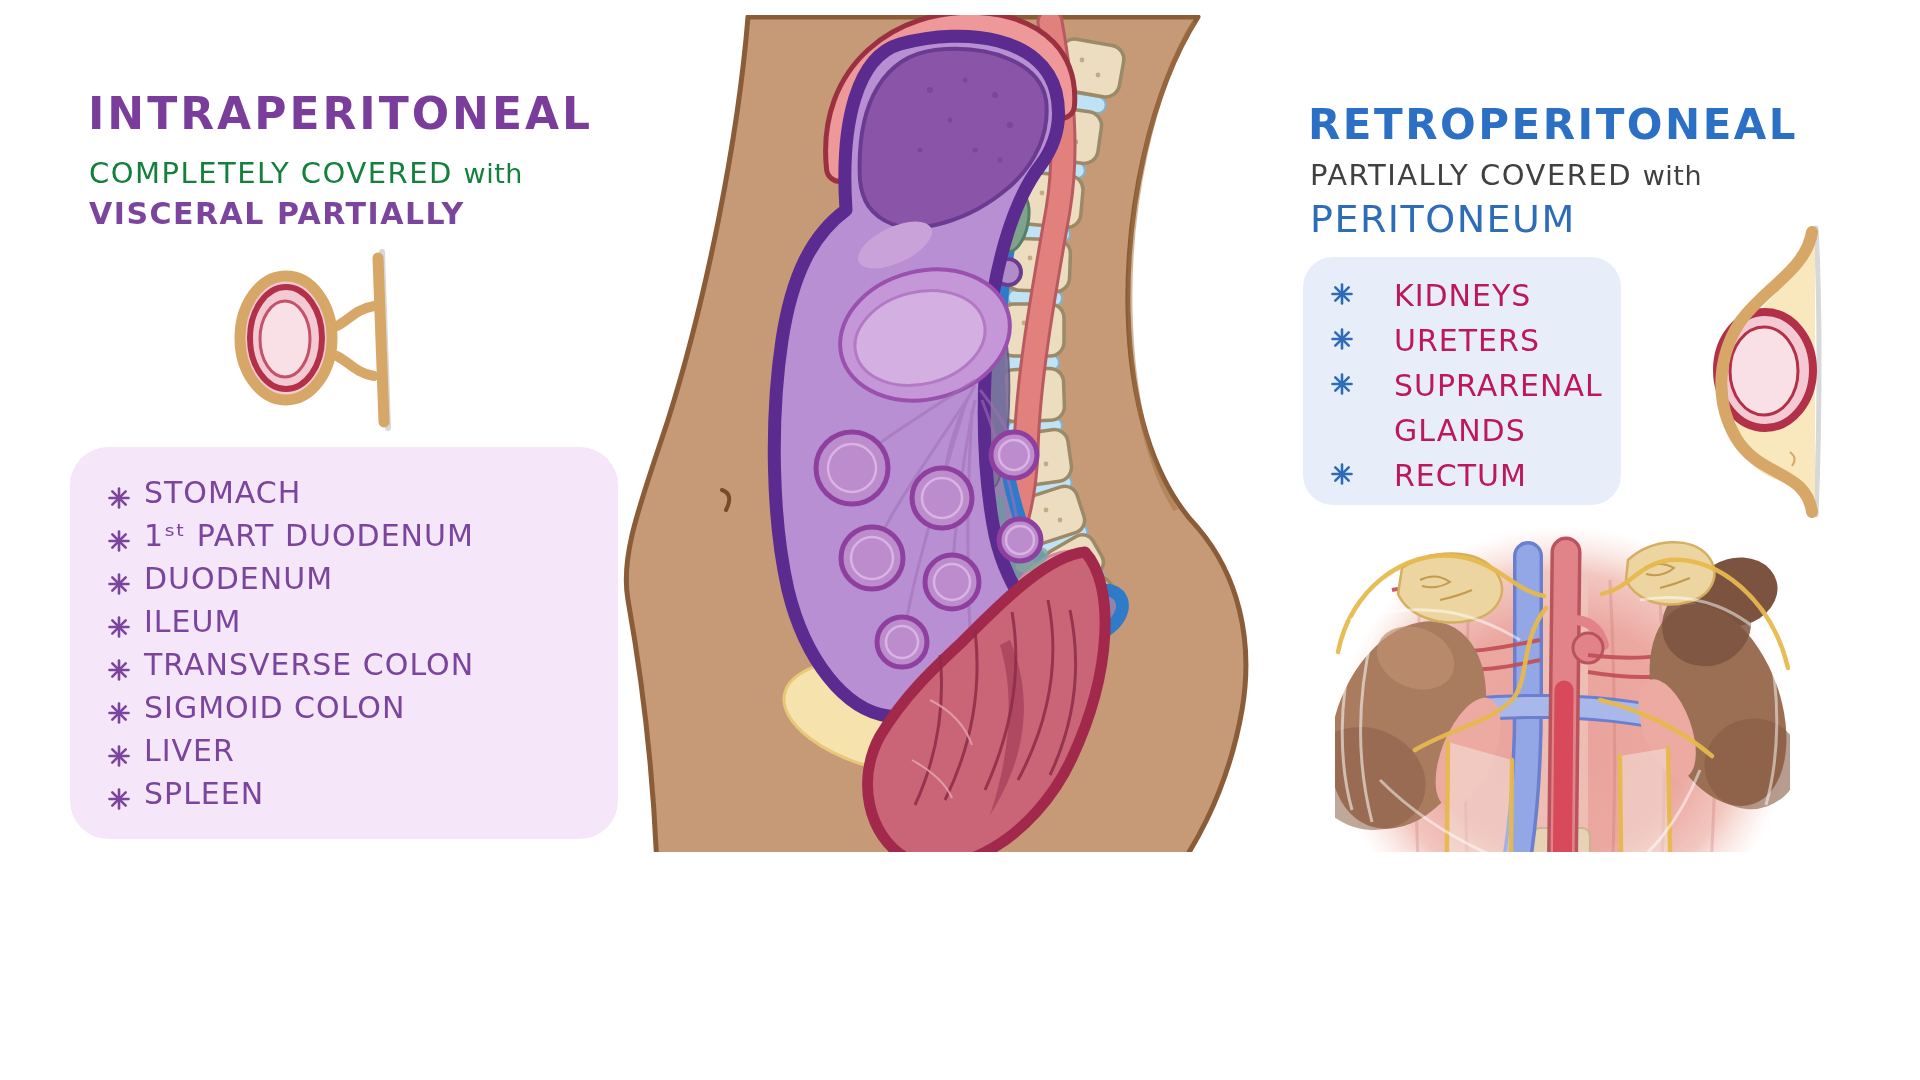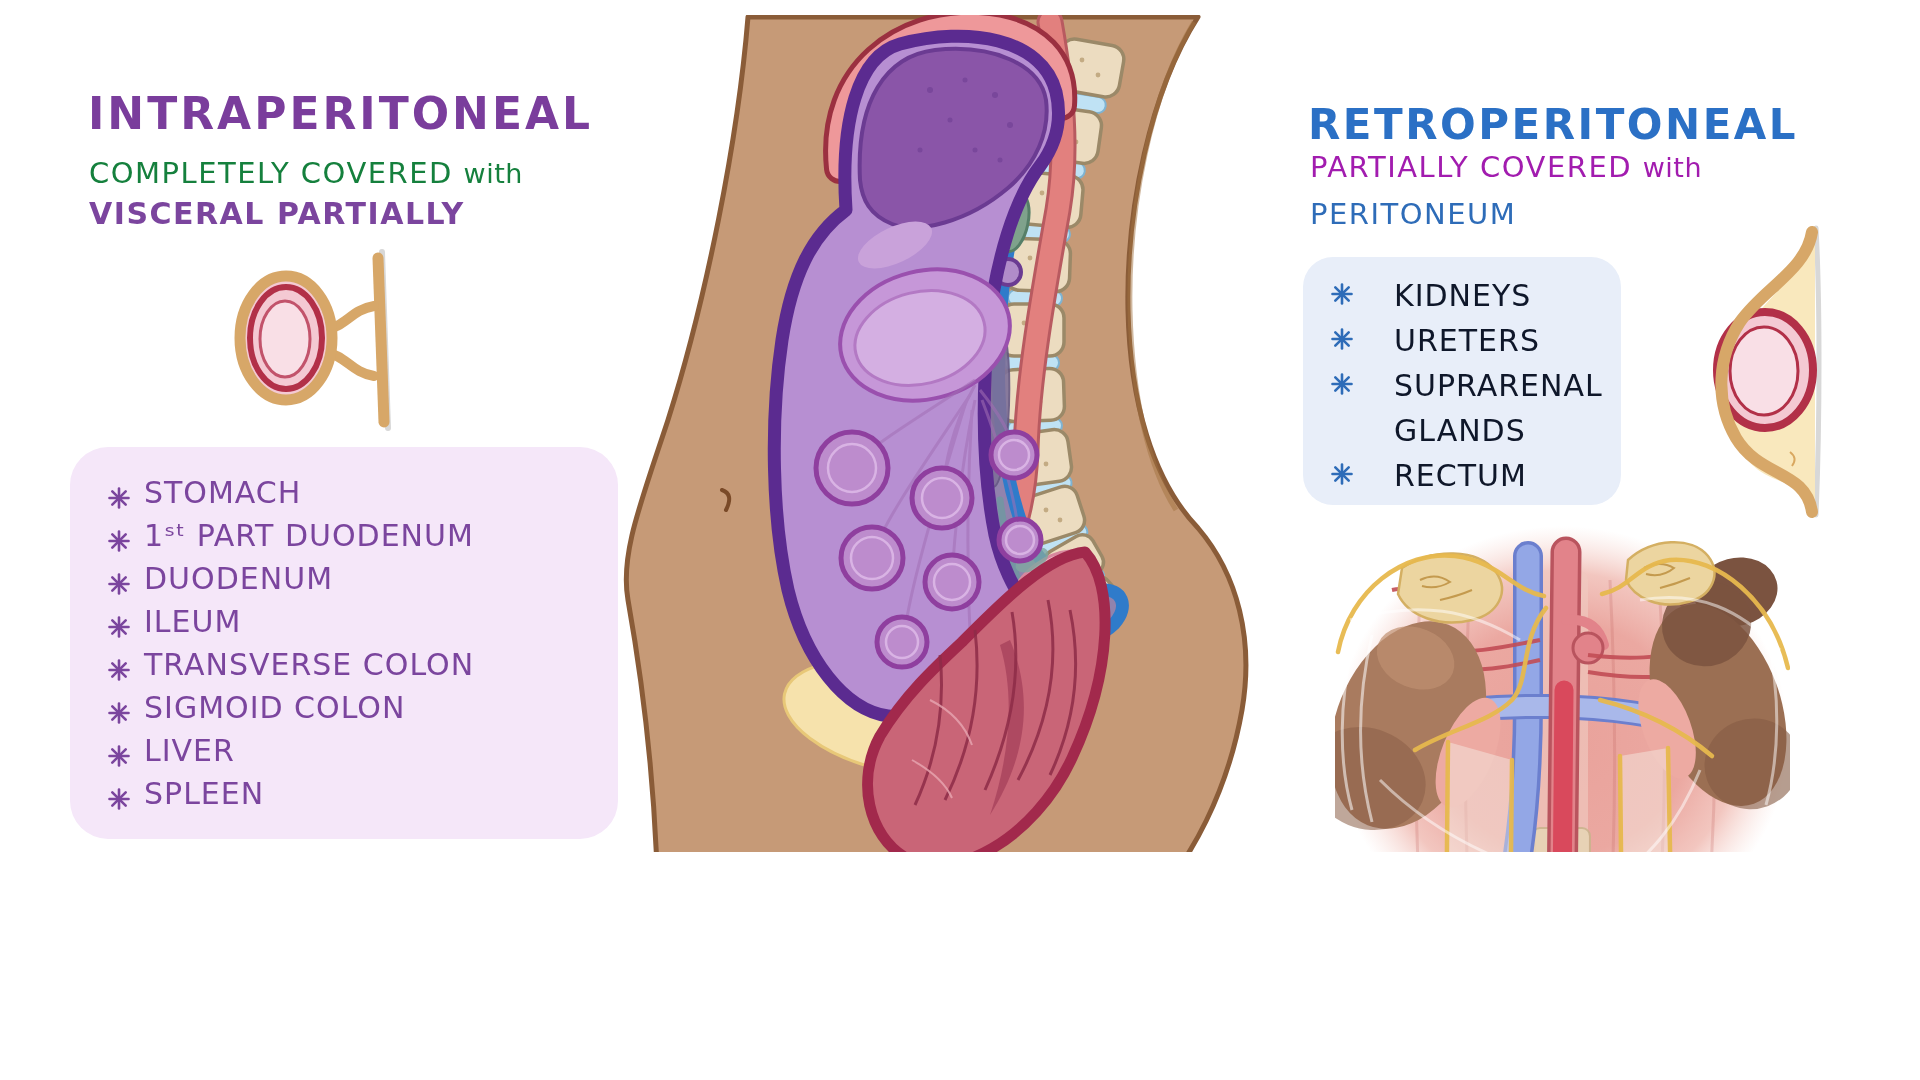--- a/index.html
+++ b/index.html
@@ -14,27 +14,27 @@
   .ip-sub2{left:89px;top:196px;font-size:30px;font-weight:bold;letter-spacing:1.5px;color:#7b459e;}
 
   .ip-box{left:70px;top:447px;width:548px;height:392px;border-radius:38px;background:#f5e7f9;}
   .organ-list{list-style:none;margin:0;padding:24px 0 0 38px;}
   .organ-list li{display:flex;align-items:flex-start;gap:14px;font-size:30px;letter-spacing:1px;line-height:43px;}
   .ip-box .organ-list li{color:#7b459e;align-items:center;}
   .star{flex:0 0 auto;margin-top:10px;}
 
   
   .rp-title{left:1308px;top:100px;font-size:42px;font-weight:bold;letter-spacing:2.5px;color:#2b70c5;}
-  .rp-sub1{left:1310px;top:150px;font-size:29px;letter-spacing:1.5px;color:#a21caf;}
+  .rp-sub1{left:1310px;top:158px;font-size:29px;letter-spacing:1.5px;color:#404040;}
   .rp-sub1 .connector{font-size:27px;letter-spacing:0.5px;}
-  .rp-sub2{left:1310px;top:197px;font-size:29px;letter-spacing:1.5px;color:#2e6cb8;}
+  .rp-sub2{left:1310px;top:197px;font-size:38px;letter-spacing:1.5px;color:#2e6cb8;}
 
   .rp-box{left:1303px;top:257px;width:318px;height:248px;border-radius:30px;background:#e8eef9;}
   .rp-box .organ-list{padding:16px 0 0 28px;}
-  .rp-box .organ-list li{color:#0f172a;line-height:45px;gap:41px;}
+  .rp-box .organ-list li{color:#be185d;line-height:45px;gap:41px;}
   .rp-box .organ-list li .lbl{max-width:210px;}
 </style>
 </head>
 <body>
 
 <div class="stage">
 
   <div class="abs ip-title">INTRAPERITONEAL</div>
   <div class="abs ip-sub1">
     <span>COMPLETELY COVERED</span>

